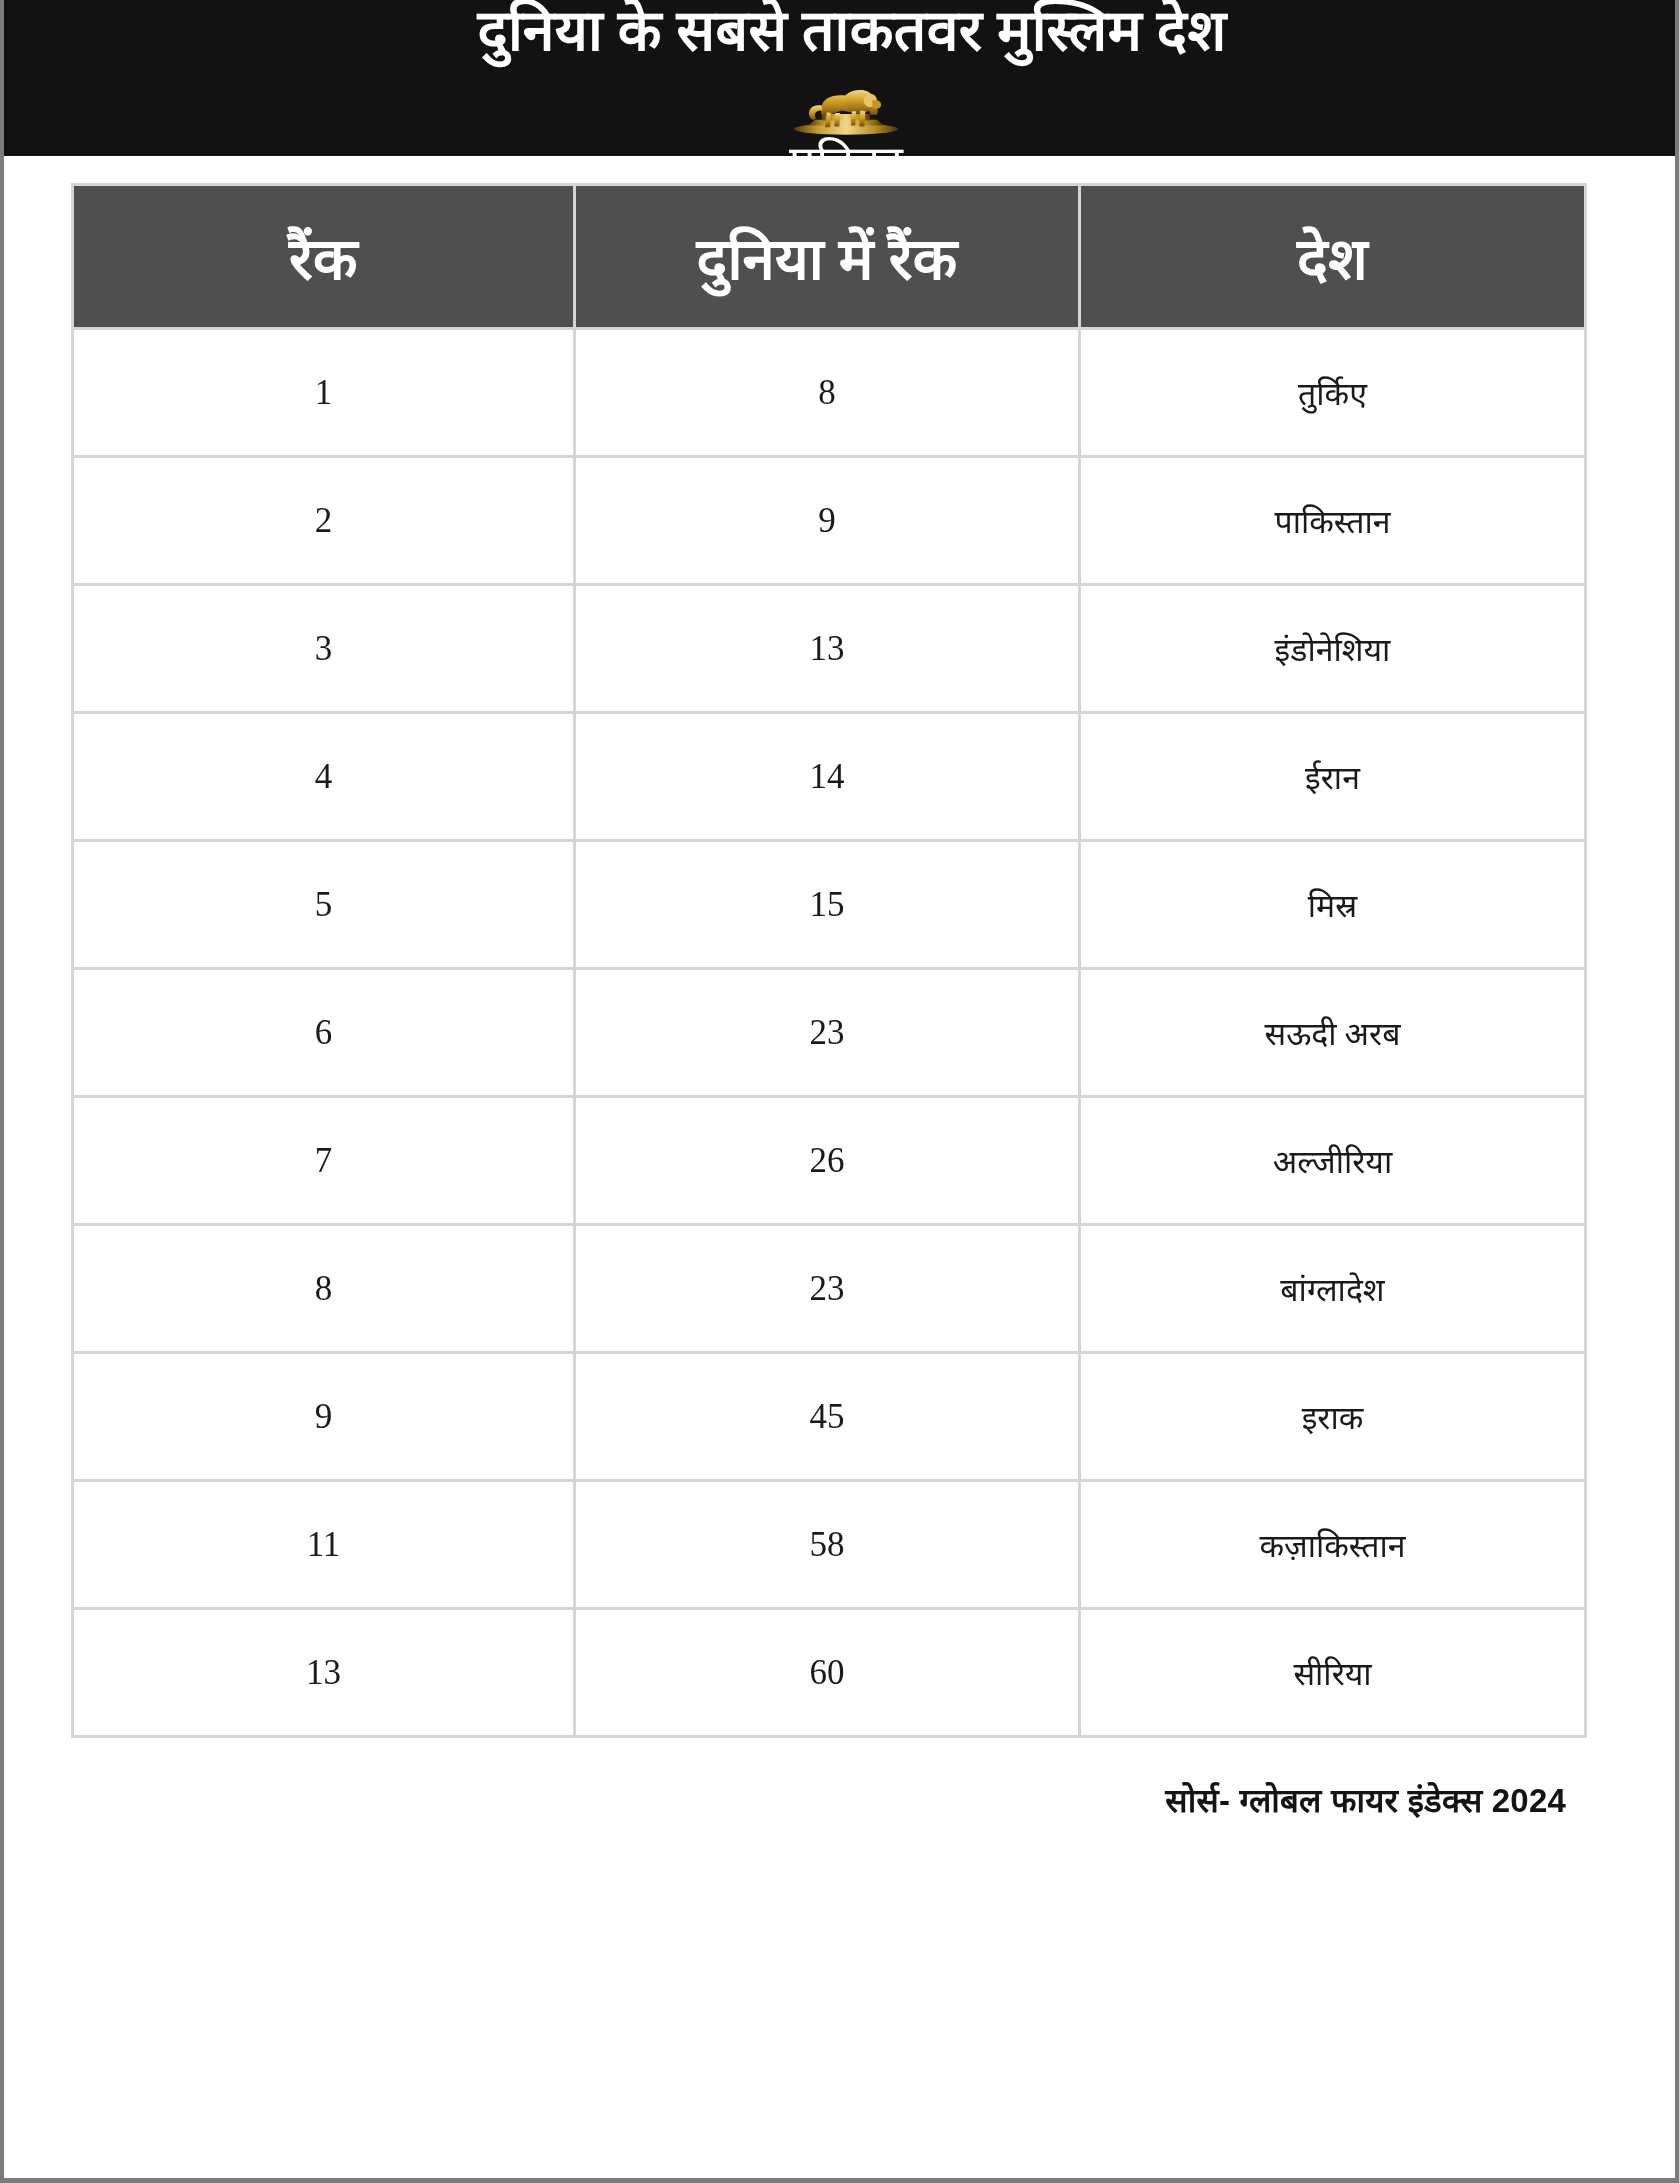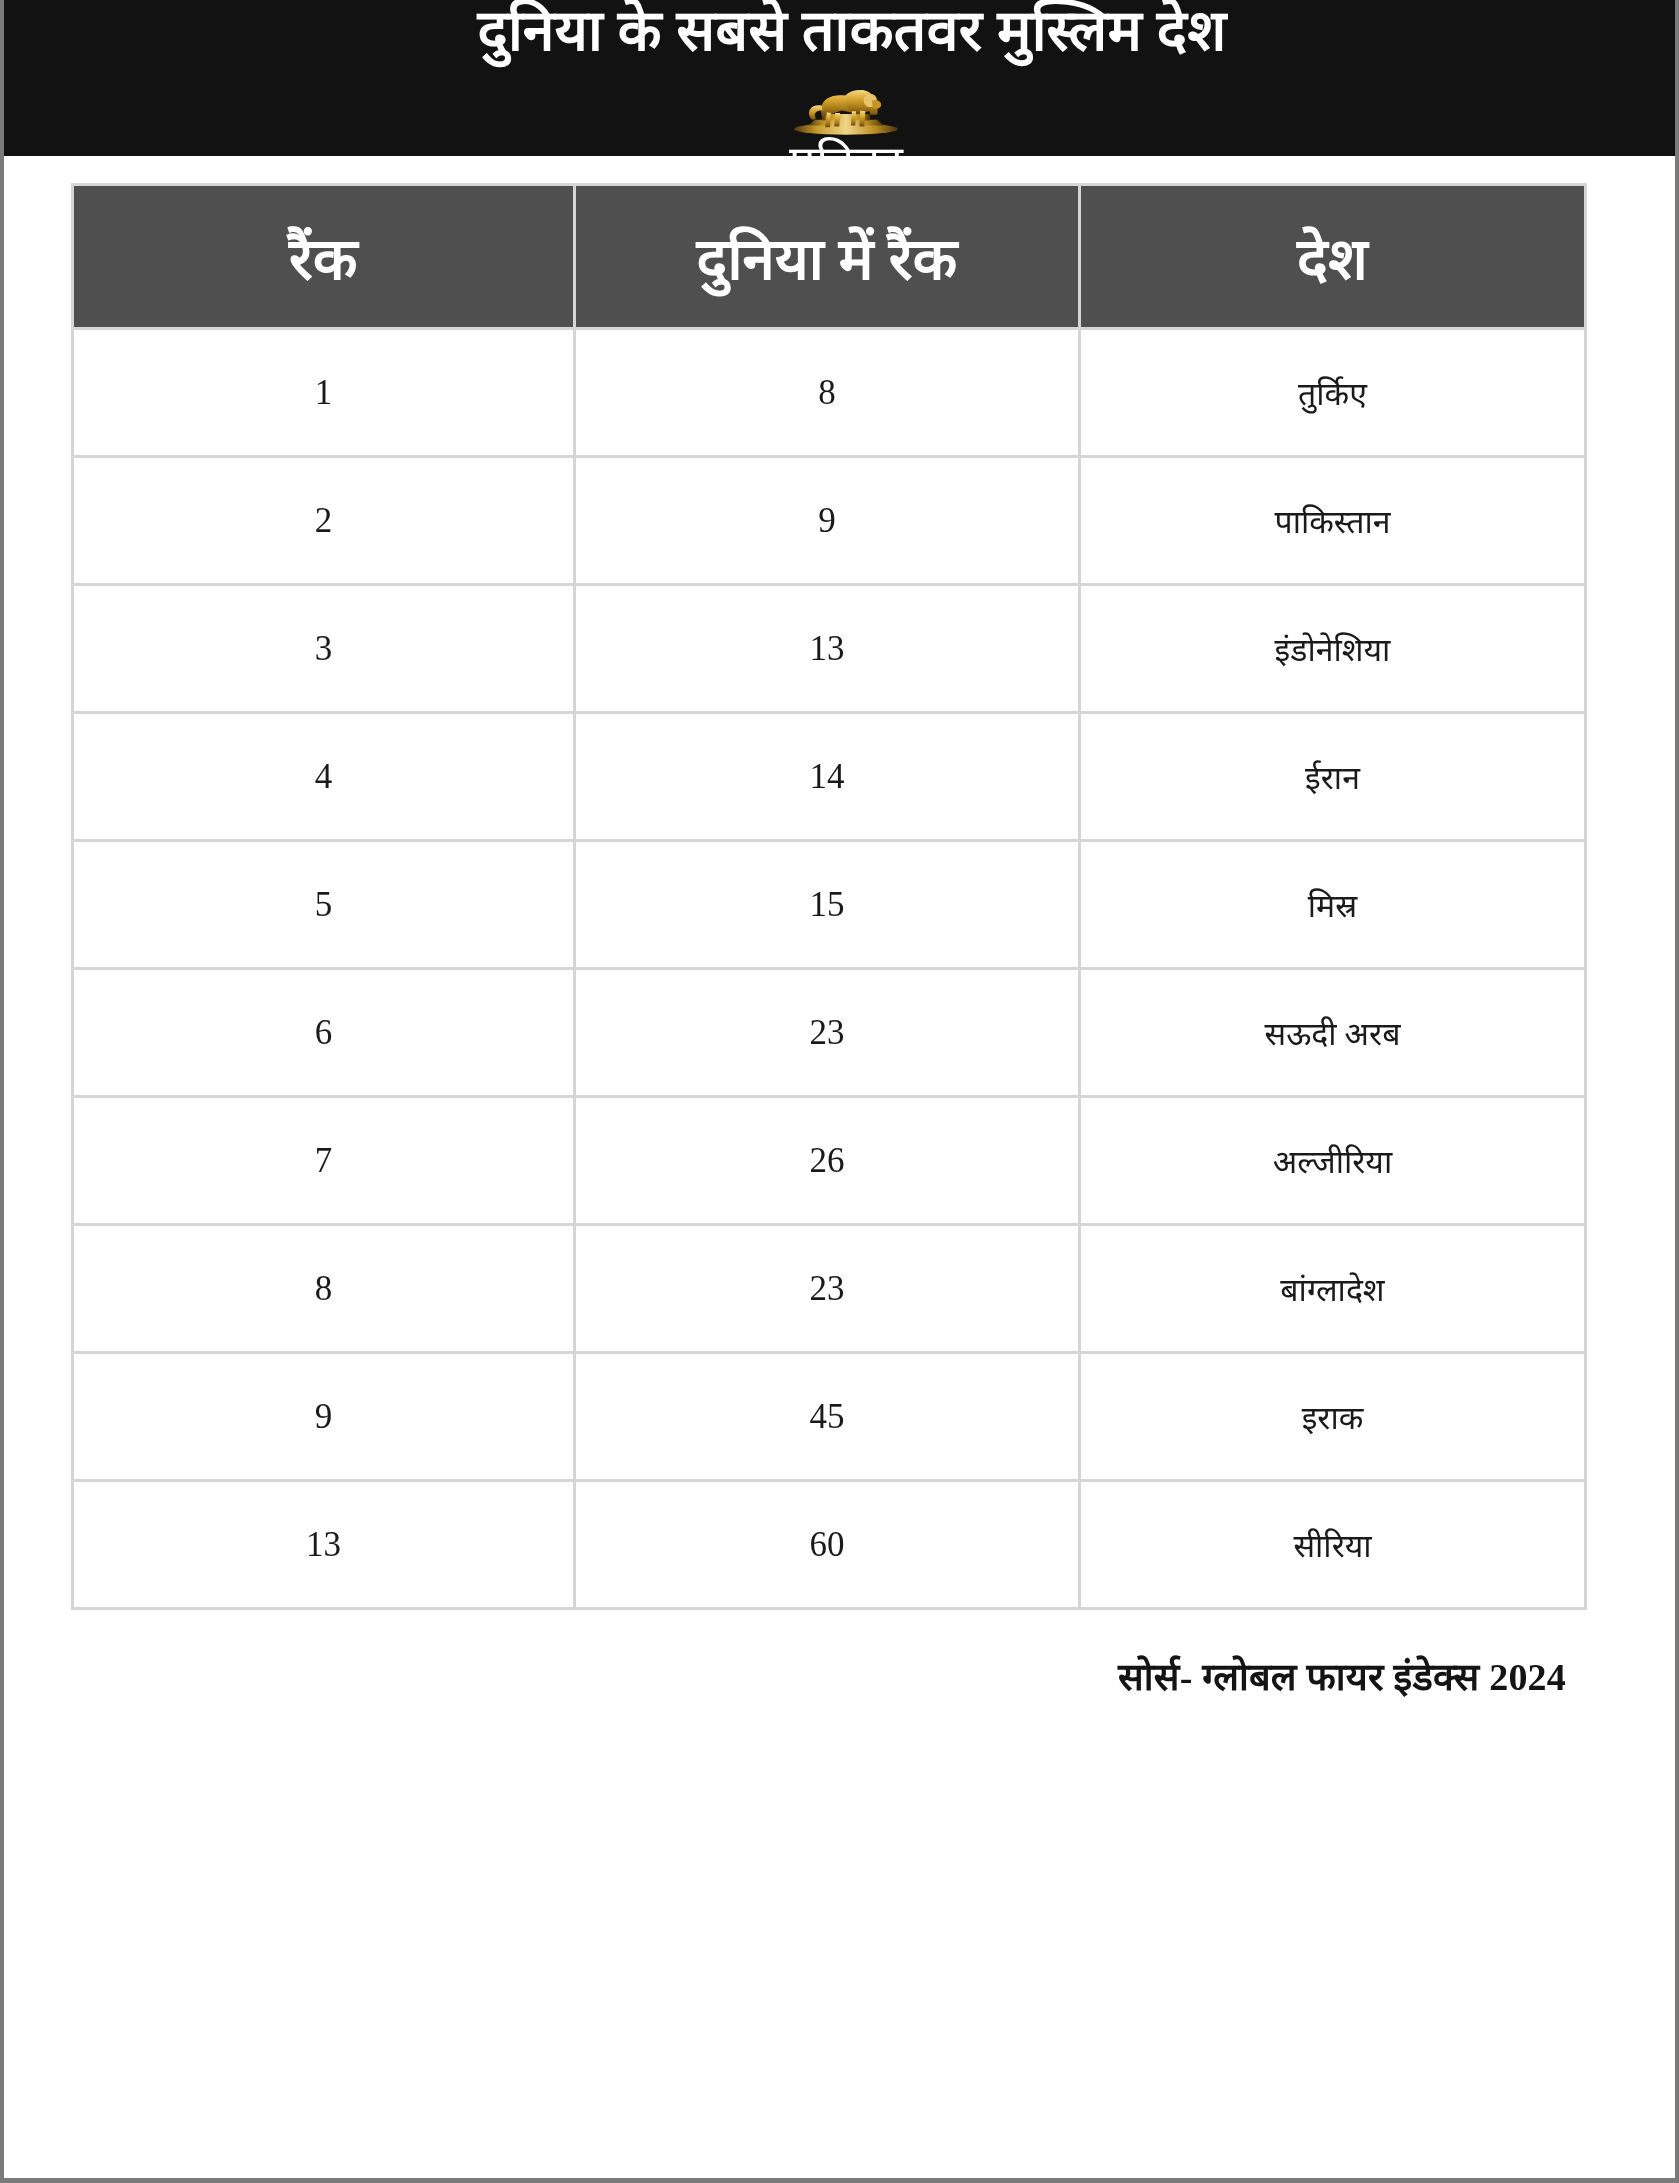--- a/index.html
+++ b/index.html
@@ -118,23 +118,23 @@
   table.rank-table tbody td.country {
     font-size: 32px;
     white-space: nowrap;
   }
 
   
   .source-line {
     margin: 39px 109px 0 0;
     text-align: right;
     color: #141414;
-    font-family: Liberation Serif, serif;
+    font-family: Liberation Sans, sans-serif;
     font-weight: 700;
-    font-size: 38px;
+    font-size: 33px;
     letter-spacing: 0.2px;
   }
 </style>
 </head>
 <body>
 
 <div class="page">
 
   <div class="masthead">
     <div class="masthead-title">दुनिया के सबसे ताकतवर मुस्लिम देश</div>
@@ -237,20 +237,25 @@
           <td class="num">8</td>
           <td class="num">23</td>
           <td class="country">बांग्लादेश</td>
         </tr>
         <tr>
           <td class="num">9</td>
           <td class="num">45</td>
           <td class="country">इराक</td>
         </tr>
         <tr>
+          <td class="num">11</td>
+          <td class="num">58</td>
+          <td class="country">कज़ाकिस्तान</td>
+        </tr>
+        <tr>
           <td class="num">13</td>
           <td class="num">60</td>
           <td class="country">सीरिया</td>
         </tr>
       </tbody>
     </table>
   </div>
 
   <div class="source-line">सोर्स- ग्लोबल फायर इंडेक्स 2024</div>
 

